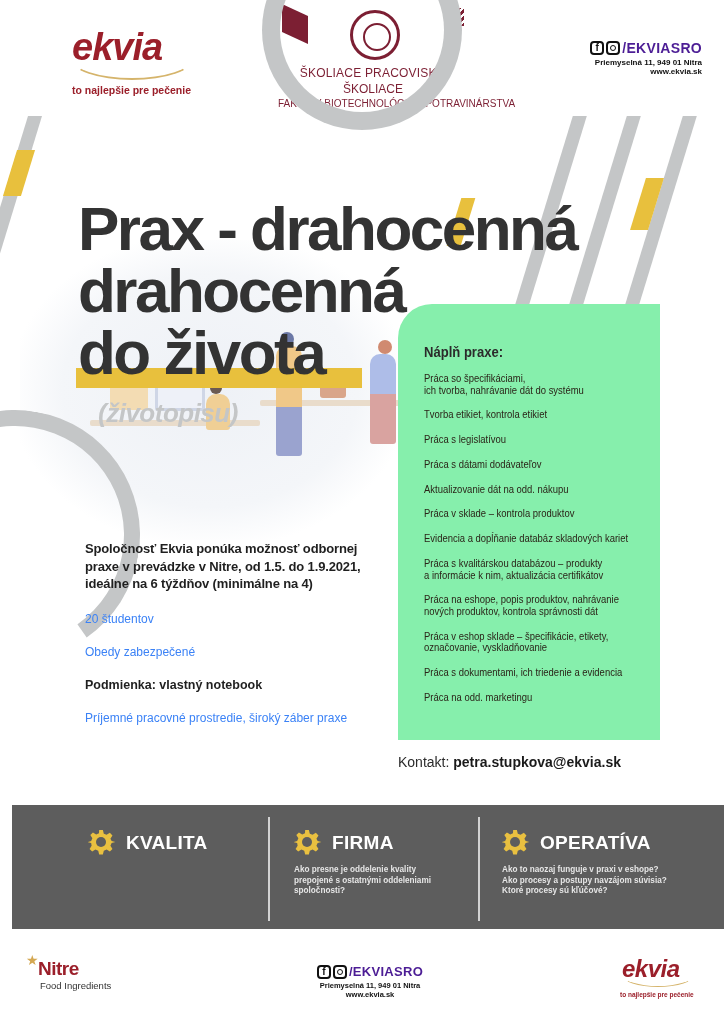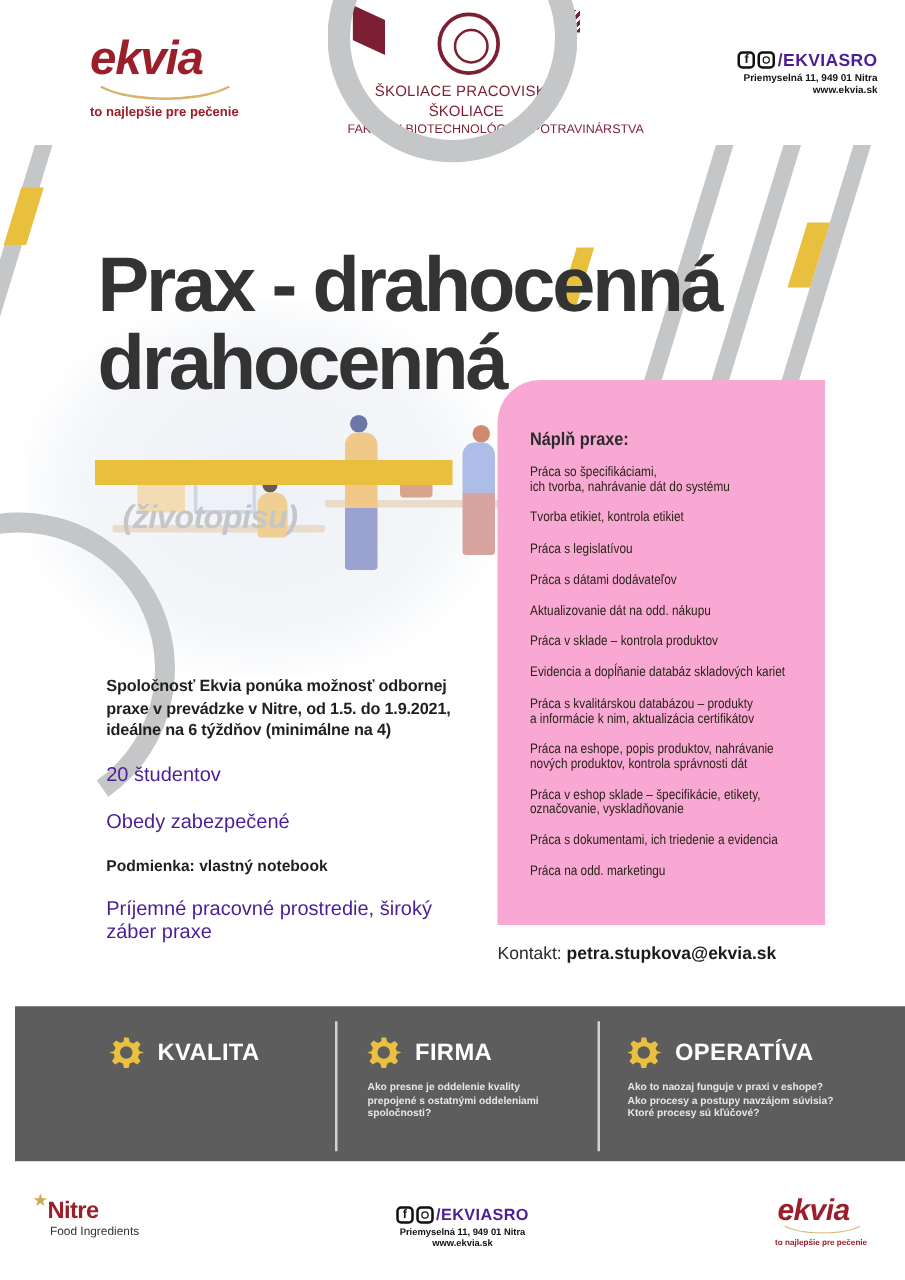--- a/index.html
+++ b/index.html
@@ -42,29 +42,29 @@
   .person { position: absolute; border-radius: 10px 10px 3px 3px; }
   .head { position: absolute; border-radius: 50%; }
 
   
   .headline { position: absolute; left: 78px; top: 198px; width: 560px; z-index: 3; }
   .headline .line { display: block; font-family: "Liberation Sans", sans-serif; font-weight: bold; font-size: 62px; line-height: 62px; color: #333333; letter-spacing: -2.5px; white-space: nowrap; }
   .hl-underline { position: absolute; left: 76px; top: 368px; width: 286px; height: 20px; background: #e8c03d; z-index: 2; }
   .cv-note { position: absolute; left: 98px; top: 398px; z-index: 3; font-weight: bold; font-style: italic; font-size: 26px; color: #c4c6c7; letter-spacing: -0.5px; }
 
   
-  .panel { position: absolute; left: 398px; top: 304px; width: 262px; height: 436px; background: #f9a8d4; border-radius: 34px 0 0 0; z-index: 4; padding: 40px 0 0 26px; }
+  .panel { position: absolute; left: 398px; top: 304px; width: 262px; height: 436px; background: #86efac; border-radius: 34px 0 0 0; z-index: 4; padding: 40px 0 0 26px; }
   .panel-title { font-family: "Liberation Sans Narrow", "Liberation Sans", sans-serif; font-size: 14.5px; font-weight: bold; color: #2b2b2b; margin-bottom: 13px; transform: scaleX(0.9); transform-origin: left; }
   .panel-list { list-style: none; }
   .panel-item { font-size: 11px; line-height: 11.5px; color: #2a2418; margin-bottom: 13.3px; transform: scaleX(0.86); transform-origin: left; white-space: pre-line; width: 270px; }
 
   
   .offer { position: absolute; left: 85px; top: 540px; width: 300px; z-index: 3; }
   .offer-lead { font-size: 13px; font-weight: bold; line-height: 17.5px; color: #1f1f1f; letter-spacing: -0.15px; }
-  .offer-p { font-size: 16px; color: #4c1d95; margin-top: 19px; }
+  .offer-p { font-size: 12px; color: #3b82f6; margin-top: 19px; }
   .offer-bold { font-size: 12.5px; font-weight: bold; color: #1f1f1f; margin-top: 19px; }
 
   .contact { position: absolute; left: 398px; top: 754px; font-size: 14px; color: #2b2b2b; white-space: nowrap; }
   .contact b { font-weight: bold; color: #1a1a1a; }
 
   
   .band { position: absolute; left: 12px; top: 805px; width: 724px; height: 124px; background: #5d5d5d; }
   .feat { position: absolute; top: 24px; width: 200px; }
   .feat-head { display: flex; align-items: center; gap: 10px; }
   .gear { width: 28px; height: 28px; position: relative; flex: none; }
@@ -140,20 +140,21 @@
 <div class="decor bar-grey" style="left:584px; top:116px; width:14px; height:280px; transform:skewX(-17deg);"></div>
 <div class="decor bar-grey" style="left:640px; top:116px; width:14px; height:280px; transform:skewX(-17deg);"></div>
 <div class="decor bar-yellow" style="left:638px; top:178px; width:18px; height:52px; transform:skewX(-17deg);"></div>
 <div class="decor bar-yellow" style="left:454px; top:198px; width:14px; height:48px; transform:skewX(-17deg); z-index:2;"></div>
 <div class="arc" style="left:-110px; top:410px; width:250px; height:250px; border-width:16px; border-color:#c4c6c7 #c4c6c7 transparent transparent; transform:rotate(10deg);"></div>
 
 <div class="hl-underline"></div>
 <h1 class="headline">
   <span class="line">Prax - drahocenná</span>
   <span class="line">drahocenná</span>
+  <span class="line">do života</span>
 </h1>
 <div class="cv-note">(životopisu)</div>
 
 <div class="panel">
   <div class="panel-title">Náplň praxe:</div>
   <ul class="panel-list">
     <li class="panel-item">Práca so špecifikáciami,
 ich tvorba, nahrávanie dát do systému</li>
     <li class="panel-item">Tvorba etikiet, kontrola etikiet</li>
     <li class="panel-item">Práca s legislatívou</li>

